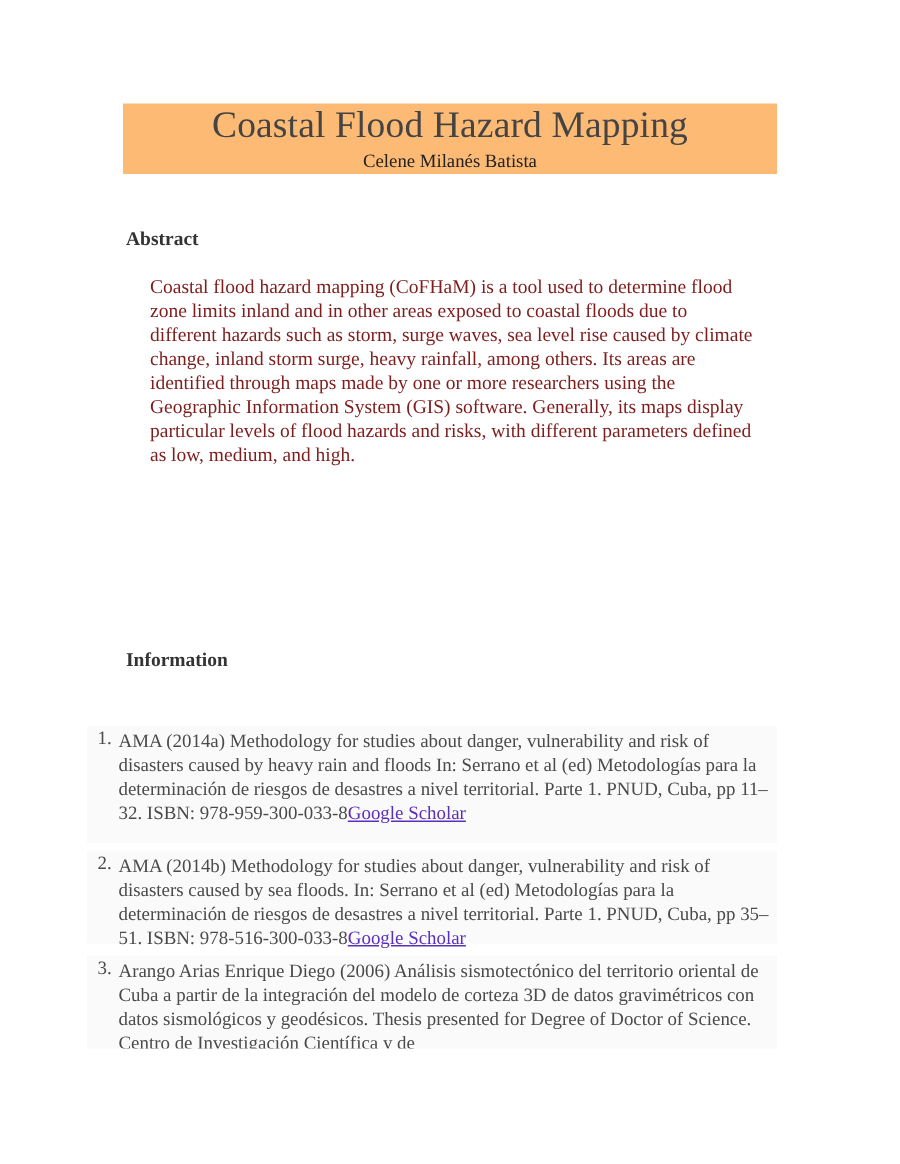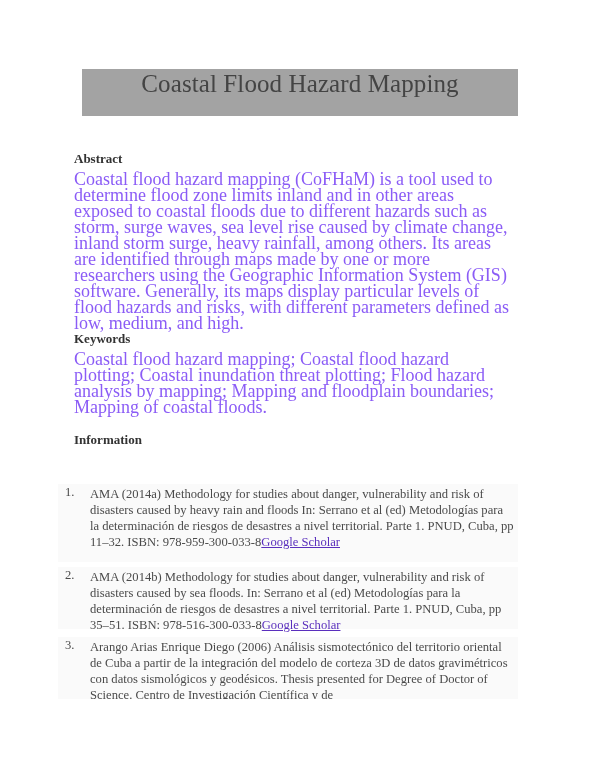--- a/index.html
+++ b/index.html
@@ -14,21 +14,21 @@
       overflow: hidden;
       font-family: "DejaVu Serif", "Liberation Serif", serif;
       color: #3a3a3a;
     }
     .title-block {
       position: absolute;
       left: 82px;
       top: 69px;
       width: 436px;
       height: 47px;
-      background: #a3a3a3;
+      background: #fdba74;
       text-align: center;
     }
     .title {
       font-family: "Liberation Serif", "DejaVu Serif", serif;
       font-size: 25px;
       line-height: 28px;
       color: #444444;
       margin: 0;
       padding-top: 1px;
       font-weight: normal;
@@ -36,37 +36,37 @@
     }
     .author {
       font-family: "Liberation Serif", "DejaVu Serif", serif;
       font-size: 12.5px;
       line-height: 16px;
       color: #222222;
       margin-top: 1px;
     }
     .section {
       position: absolute;
-      left: 74px;
+      left: 84px;
       width: 436px;
     }
     .section-heading {
       font-family: "Liberation Serif", "DejaVu Serif", serif;
       font-weight: bold;
       font-size: 13px;
       line-height: 16px;
       color: #333333;
       margin: 0 0 4px 0;
     }
     .body-text {
       font-family: "Liberation Serif", "DejaVu Serif", serif;
-      font-size: 18px;
+      font-size: 13px;
       line-height: 16px;
-      color: #8b5cf6;
-      margin: 0;
+      color: #7f1d1d;
+      margin: 16px;
     }
     .abstract { top: 151px; }
     .keywords { top: 331px; }
     .references-heading { top: 432px; }
 
     .ref-list {
       position: absolute;
       left: 58px;
       width: 460px;
       margin: 0;
@@ -85,46 +85,45 @@
     }
     .ref-num {
       position: absolute;
       left: 7px;
       top: 0;
       width: 20px;
       text-align: left;
     }
     .ref-text {
       display: block;
-      margin-left: 32px;
+      margin-left: 21px;
       padding-right: 4px;
     }
     .ref-link {
       color: #5a2fbd;
       text-decoration: underline;
     }
     .ref-1 { top: 484px; height: 76px; padding-top: 2px; }
     .ref-2 { top: 567px; height: 60px; padding-top: 2px; }
     .ref-3 { top: 637px; height: 60px; padding-top: 2px; overflow: hidden; }
   </style>
 </head>
 <body>
 
 <div class="title-block">
   <h1 class="title">Coastal Flood Hazard Mapping</h1>
+  <div class="author">Celene Milanés Batista</div>
 </div>
 
 <div class="section abstract">
   <h2 class="section-heading">Abstract</h2>
   <p class="body-text">Coastal flood hazard mapping (CoFHaM) is a tool used to determine flood zone limits inland and in other areas exposed to coastal floods due to different hazards such as storm, surge waves, sea level rise caused by climate change, inland storm surge, heavy rainfall, among others. Its areas are identified through maps made by one or more researchers using the Geographic Information System (GIS) software. Generally, its maps display particular levels of flood hazards and risks, with different parameters defined as low, medium, and high.</p>
 </div>
 
 <div class="section keywords">
-  <h2 class="section-heading">Keywords</h2>
-  <p class="body-text">Coastal flood hazard mapping; Coastal flood hazard plotting; Coastal inundation threat plotting; Flood hazard analysis by mapping; Mapping and floodplain boundaries; Mapping of coastal floods.</p>
 </div>
 
 <div class="section references-heading">
   <h2 class="section-heading">Information</h2>
 </div>
 
 <ol class="ref-list">
   <li class="ref-item ref-1">
     <span class="ref-num">1.</span>
     <span class="ref-text">

